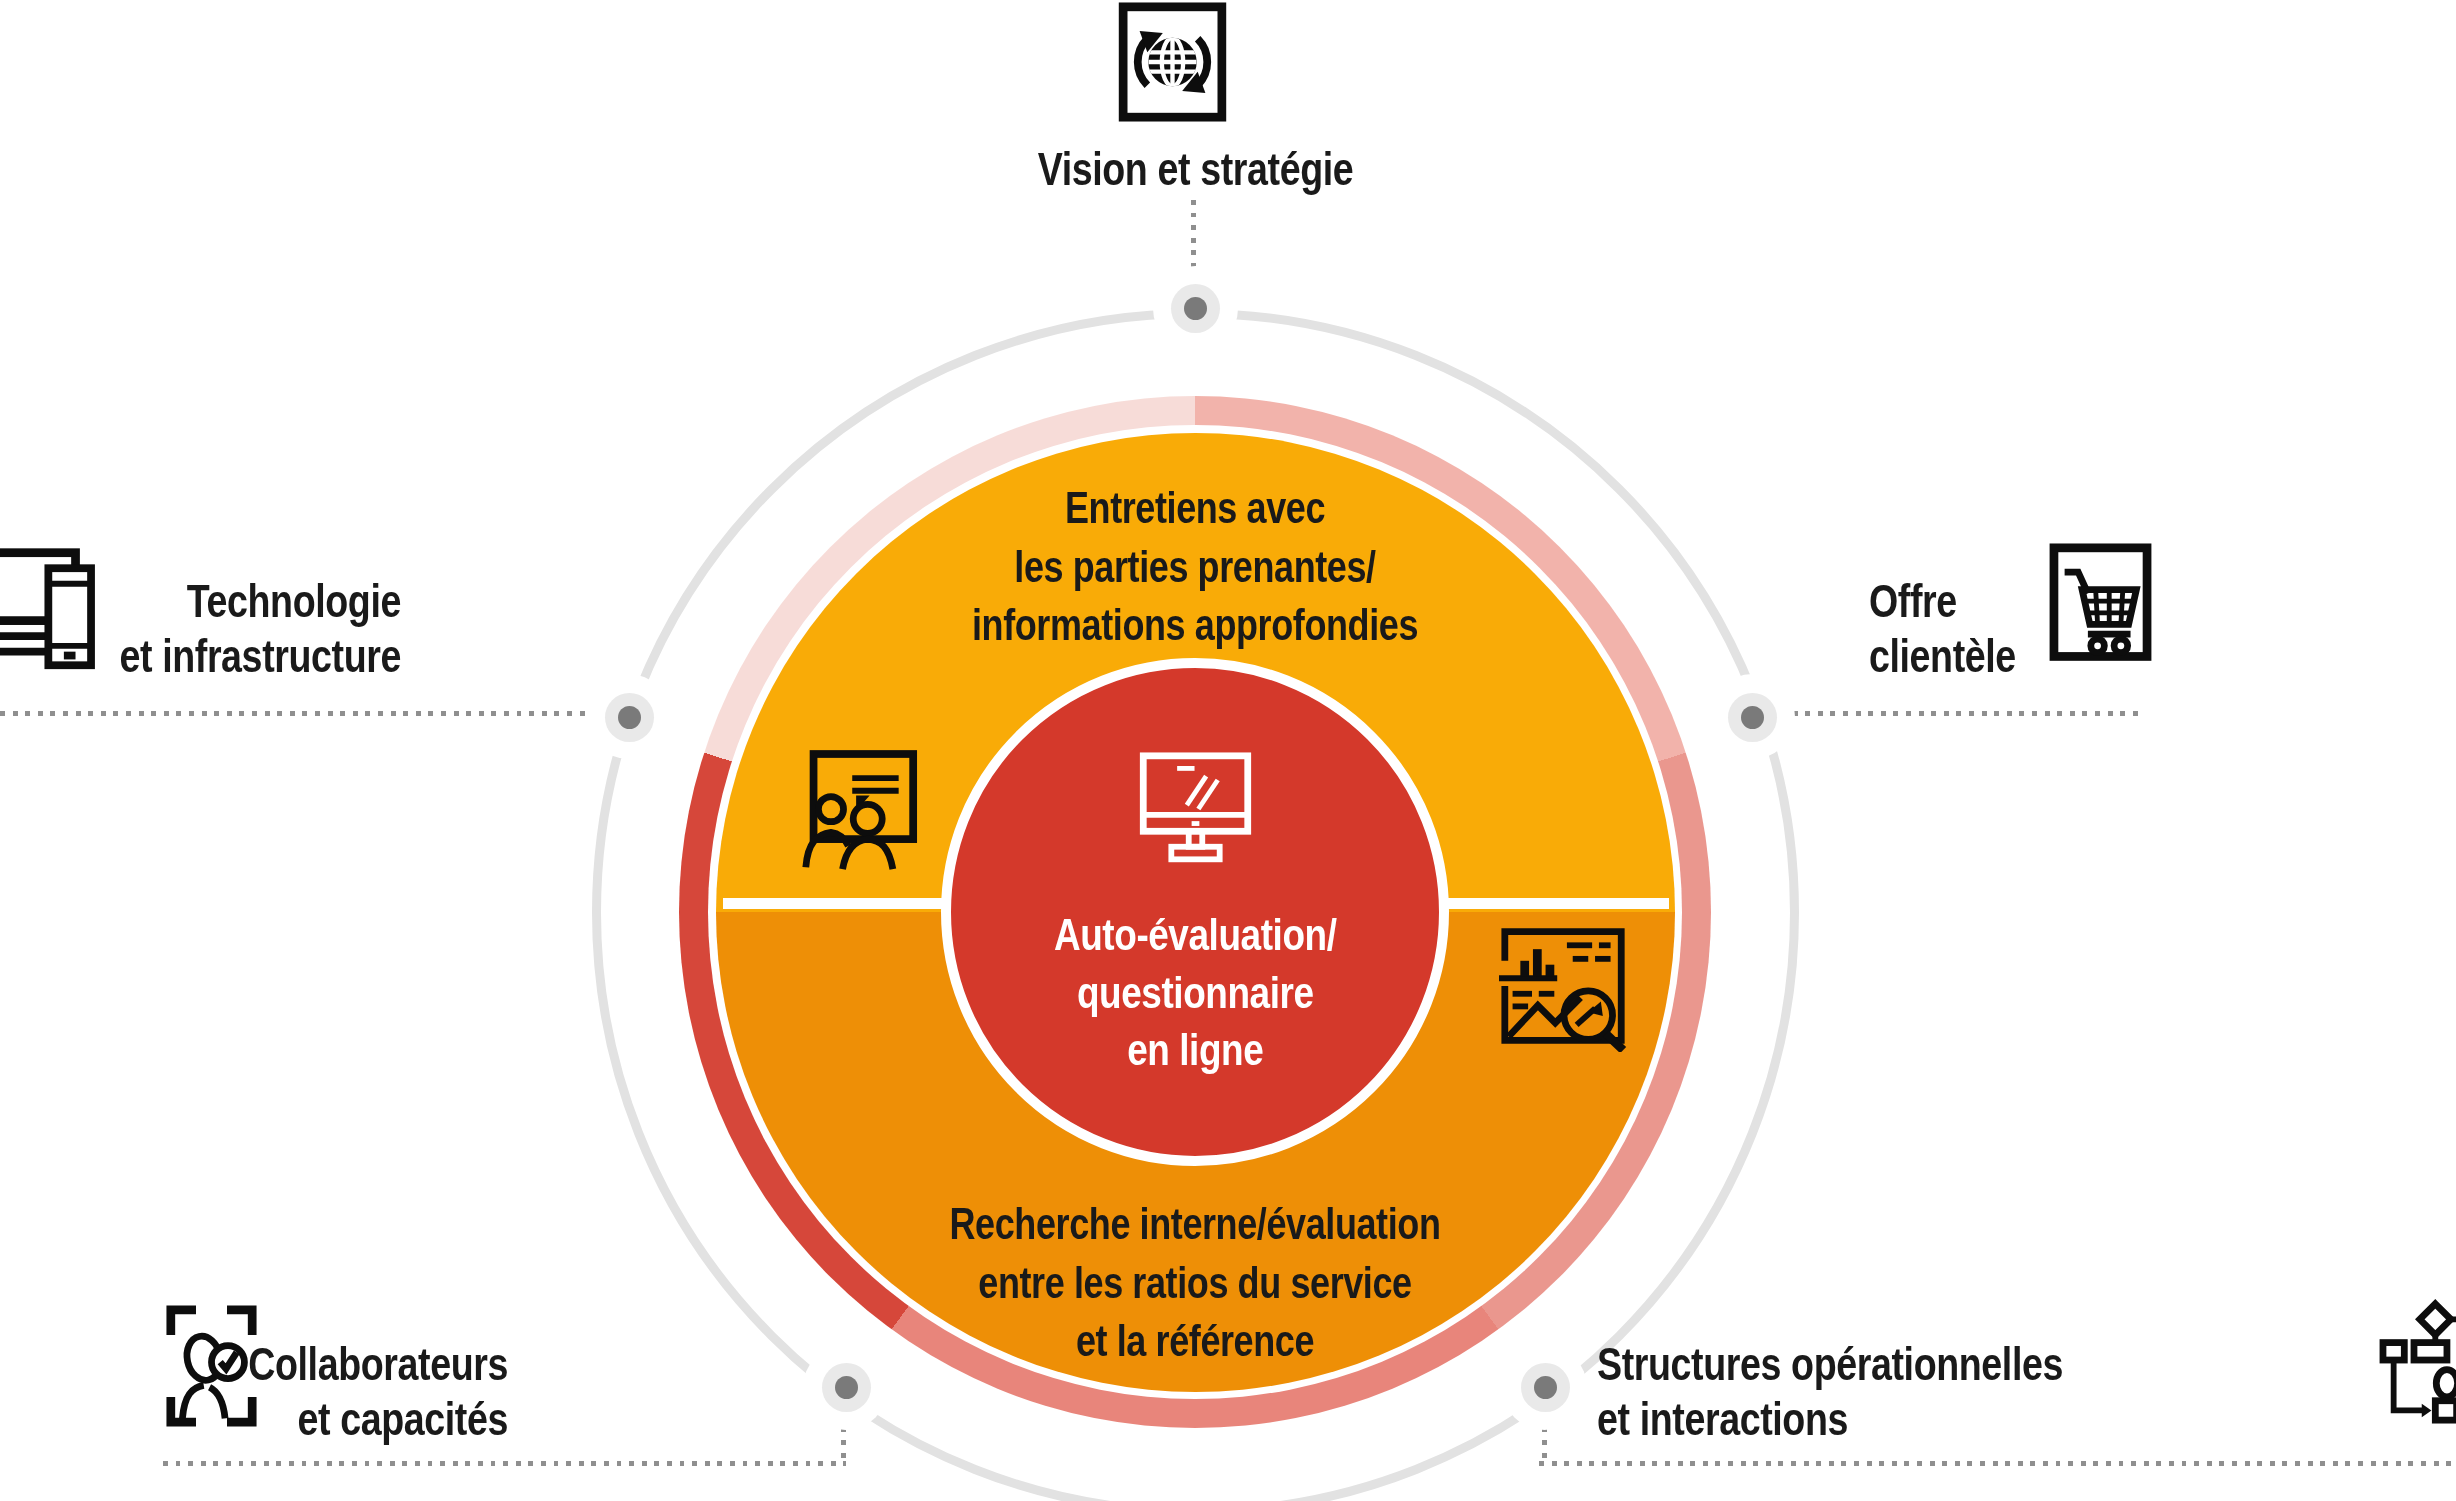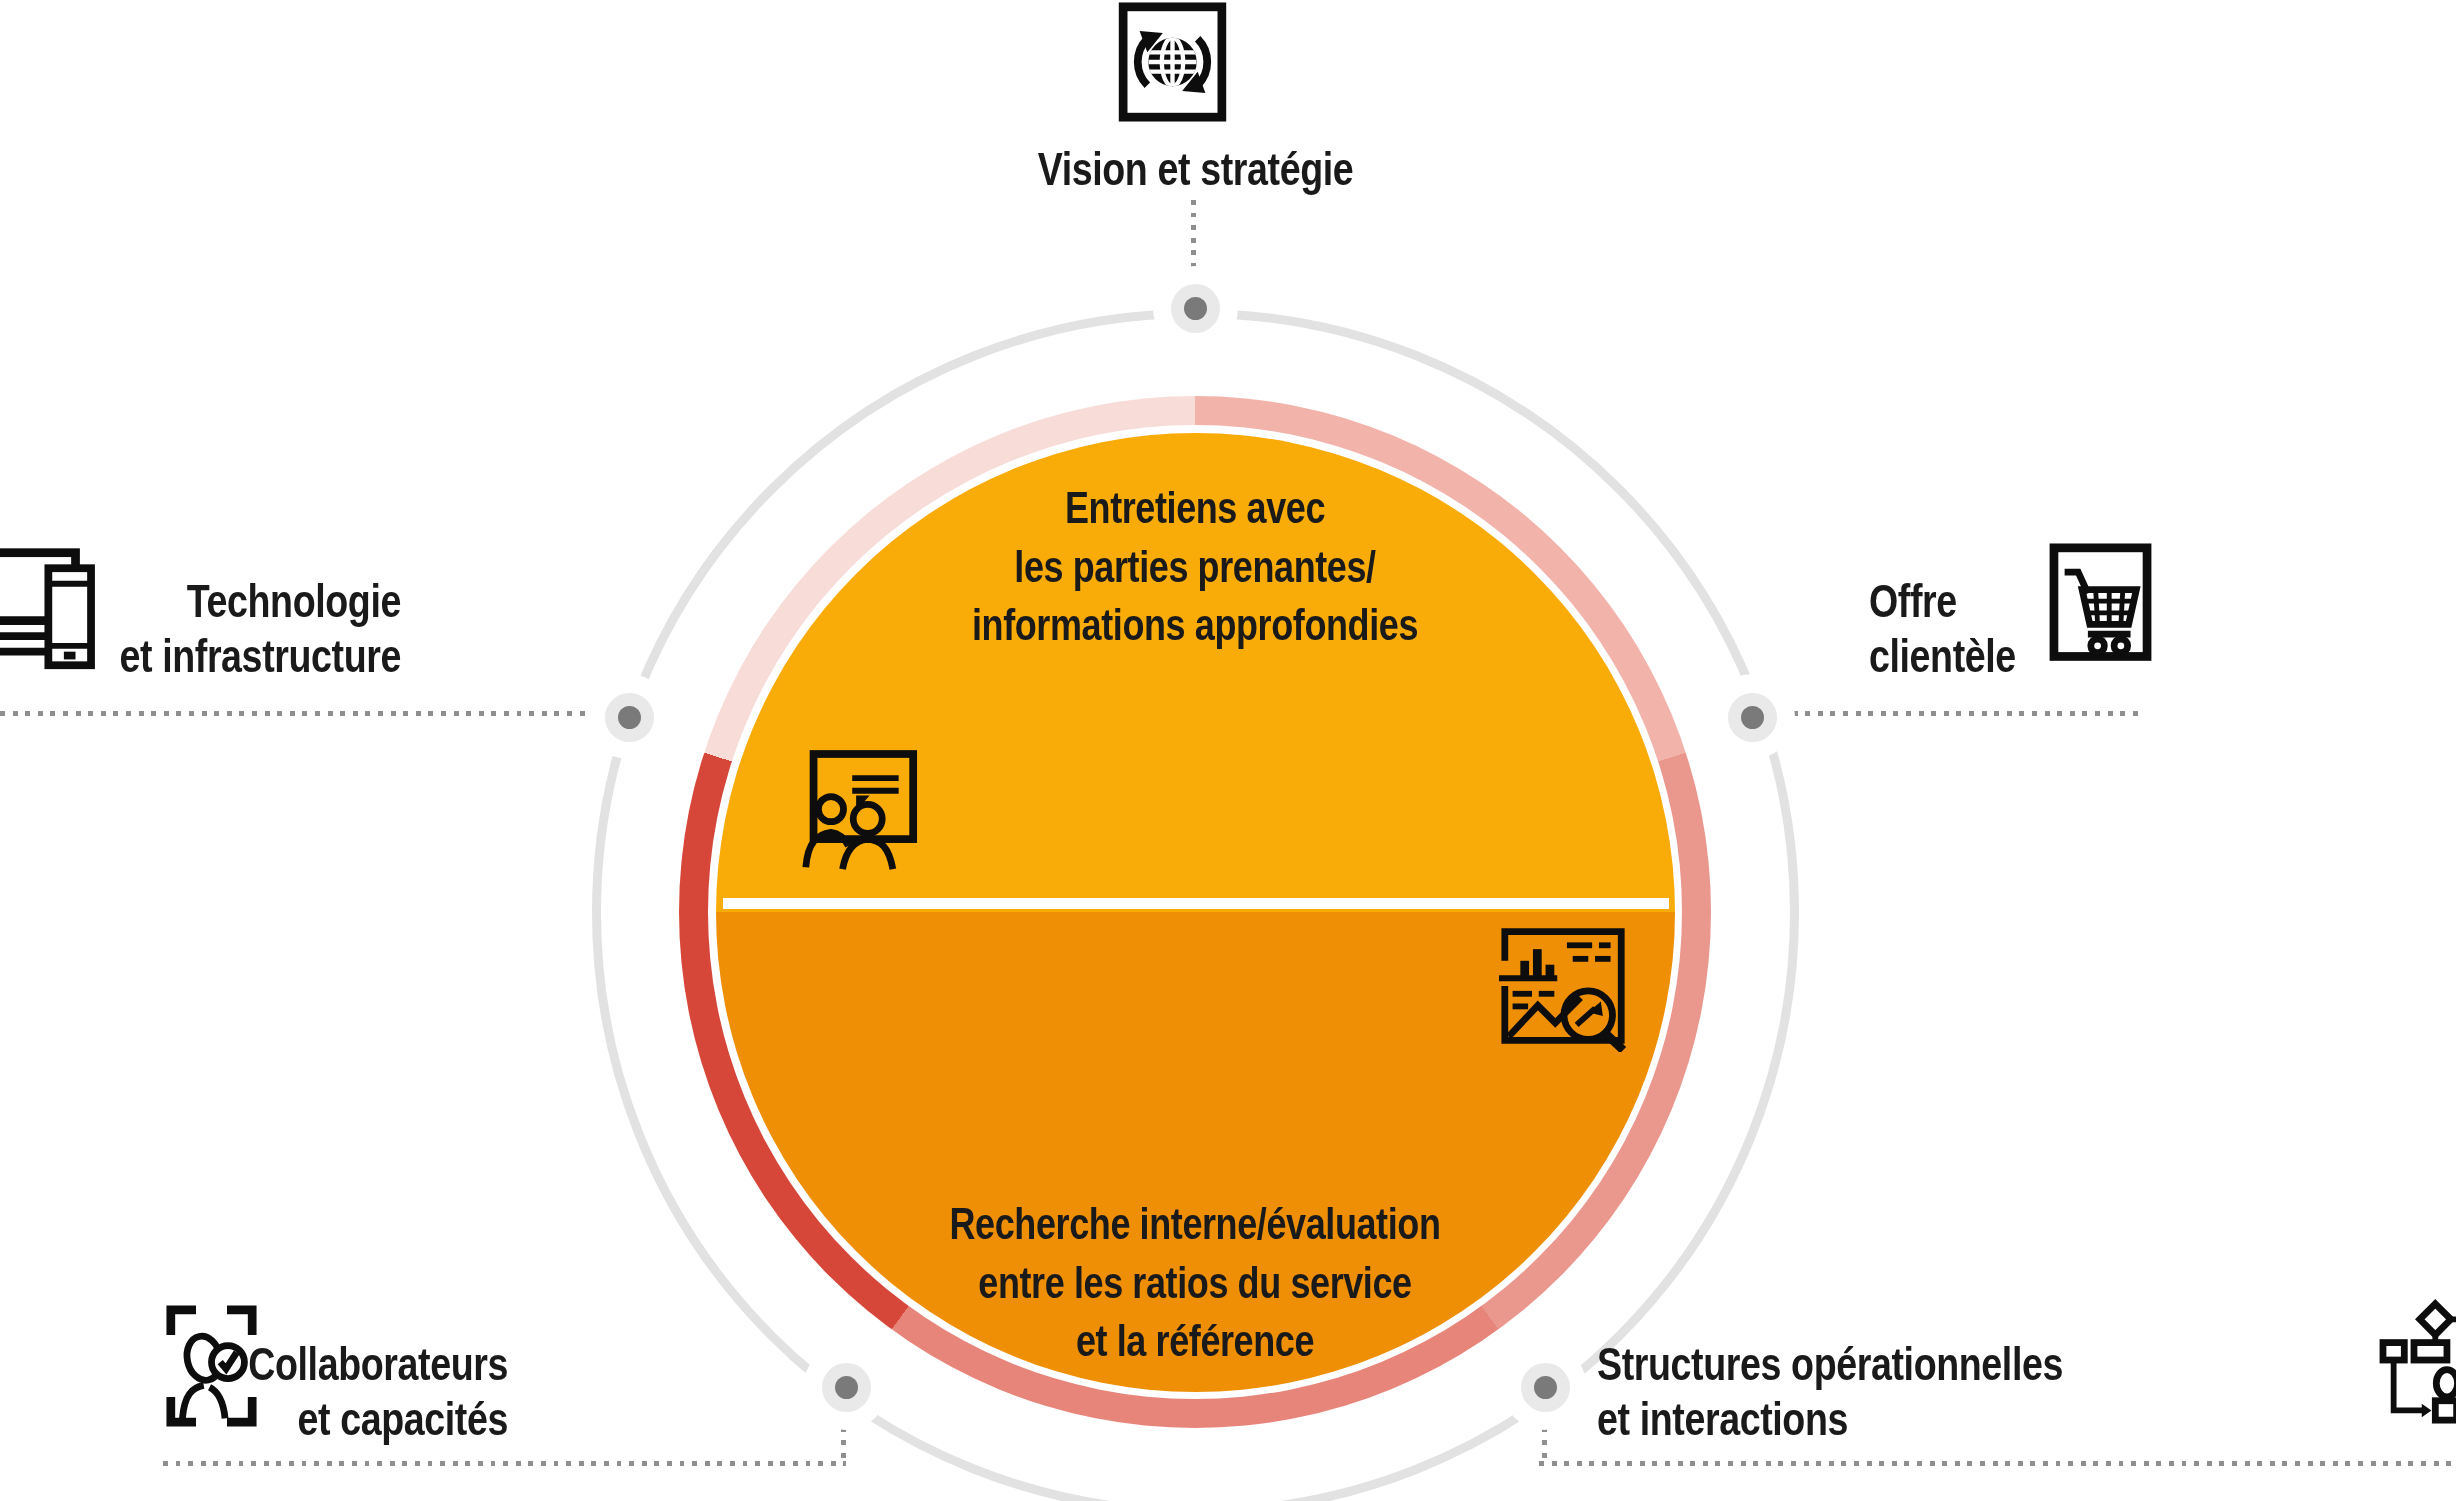--- a/index.html
+++ b/index.html
@@ -106,20 +106,39 @@
       <line x1="41" y1="74" x2="57" y2="74" stroke-width="6"></line>
       <line x1="14" y1="87" x2="30" y2="87" stroke-width="6"></line>
       <path d="M 10,118 L 40,86 L 58,104 L 84,78" stroke-width="7"></path>
       <circle cx="92" cy="96" r="25" stroke-width="7"></circle>
       <line x1="110" y1="115" x2="128" y2="132" stroke-width="9"></line>
       <line x1="80" y1="106" x2="99" y2="89" stroke-width="6"></line>
       <polygon points="105,82 107,97 92,93" fill="#0d0d0d" stroke="none"></polygon>
     </svg>
   </div>
 
+  <div class="abs center-circle">
+    <div class="icon" style="margin-top:83px;">
+      <svg width="115" height="118" viewBox="0 0 118 122" stroke="#ffffff" fill="none">
+        <rect x="5" y="5" width="108" height="78" stroke-width="7"></rect>
+        <line x1="5" y1="66" x2="113" y2="66" stroke-width="6"></line>
+        <line x1="40" y1="18" x2="58" y2="18" stroke-width="5"></line>
+        <line x1="50" y1="56" x2="70" y2="26" stroke-width="5"></line>
+        <line x1="62" y1="60" x2="82" y2="30" stroke-width="5"></line>
+        <line x1="55" y1="75" x2="63" y2="75" stroke-width="5"></line>
+        <rect x="52" y="83" width="14" height="16" stroke-width="6"></rect>
+        <rect x="34" y="99" width="50" height="13" stroke-width="6"></rect>
+      </svg>
+    </div>
+    <div class="center-text">
+      <div>Auto-évaluation/</div>
+      <div>questionnaire</div>
+      <div>en ligne</div>
+    </div>
+  </div>
 
   <div class="abs node" style="left:1171px;top:284px;"></div>
   <div class="abs node" style="left:605px;top:693px;"></div>
   <div class="abs node" style="left:1728px;top:693px;"></div>
   <div class="abs node" style="left:822px;top:1363px;"></div>
   <div class="abs node" style="left:1521px;top:1363px;"></div>
 
   <div class="abs icon" style="left:1118px;top:1.9px;">
     <svg width="109" height="120" viewBox="0 0 112 124" stroke="#0d0d0d" fill="none">
       <rect x="5" y="5" width="102" height="114" stroke-width="9"></rect>

